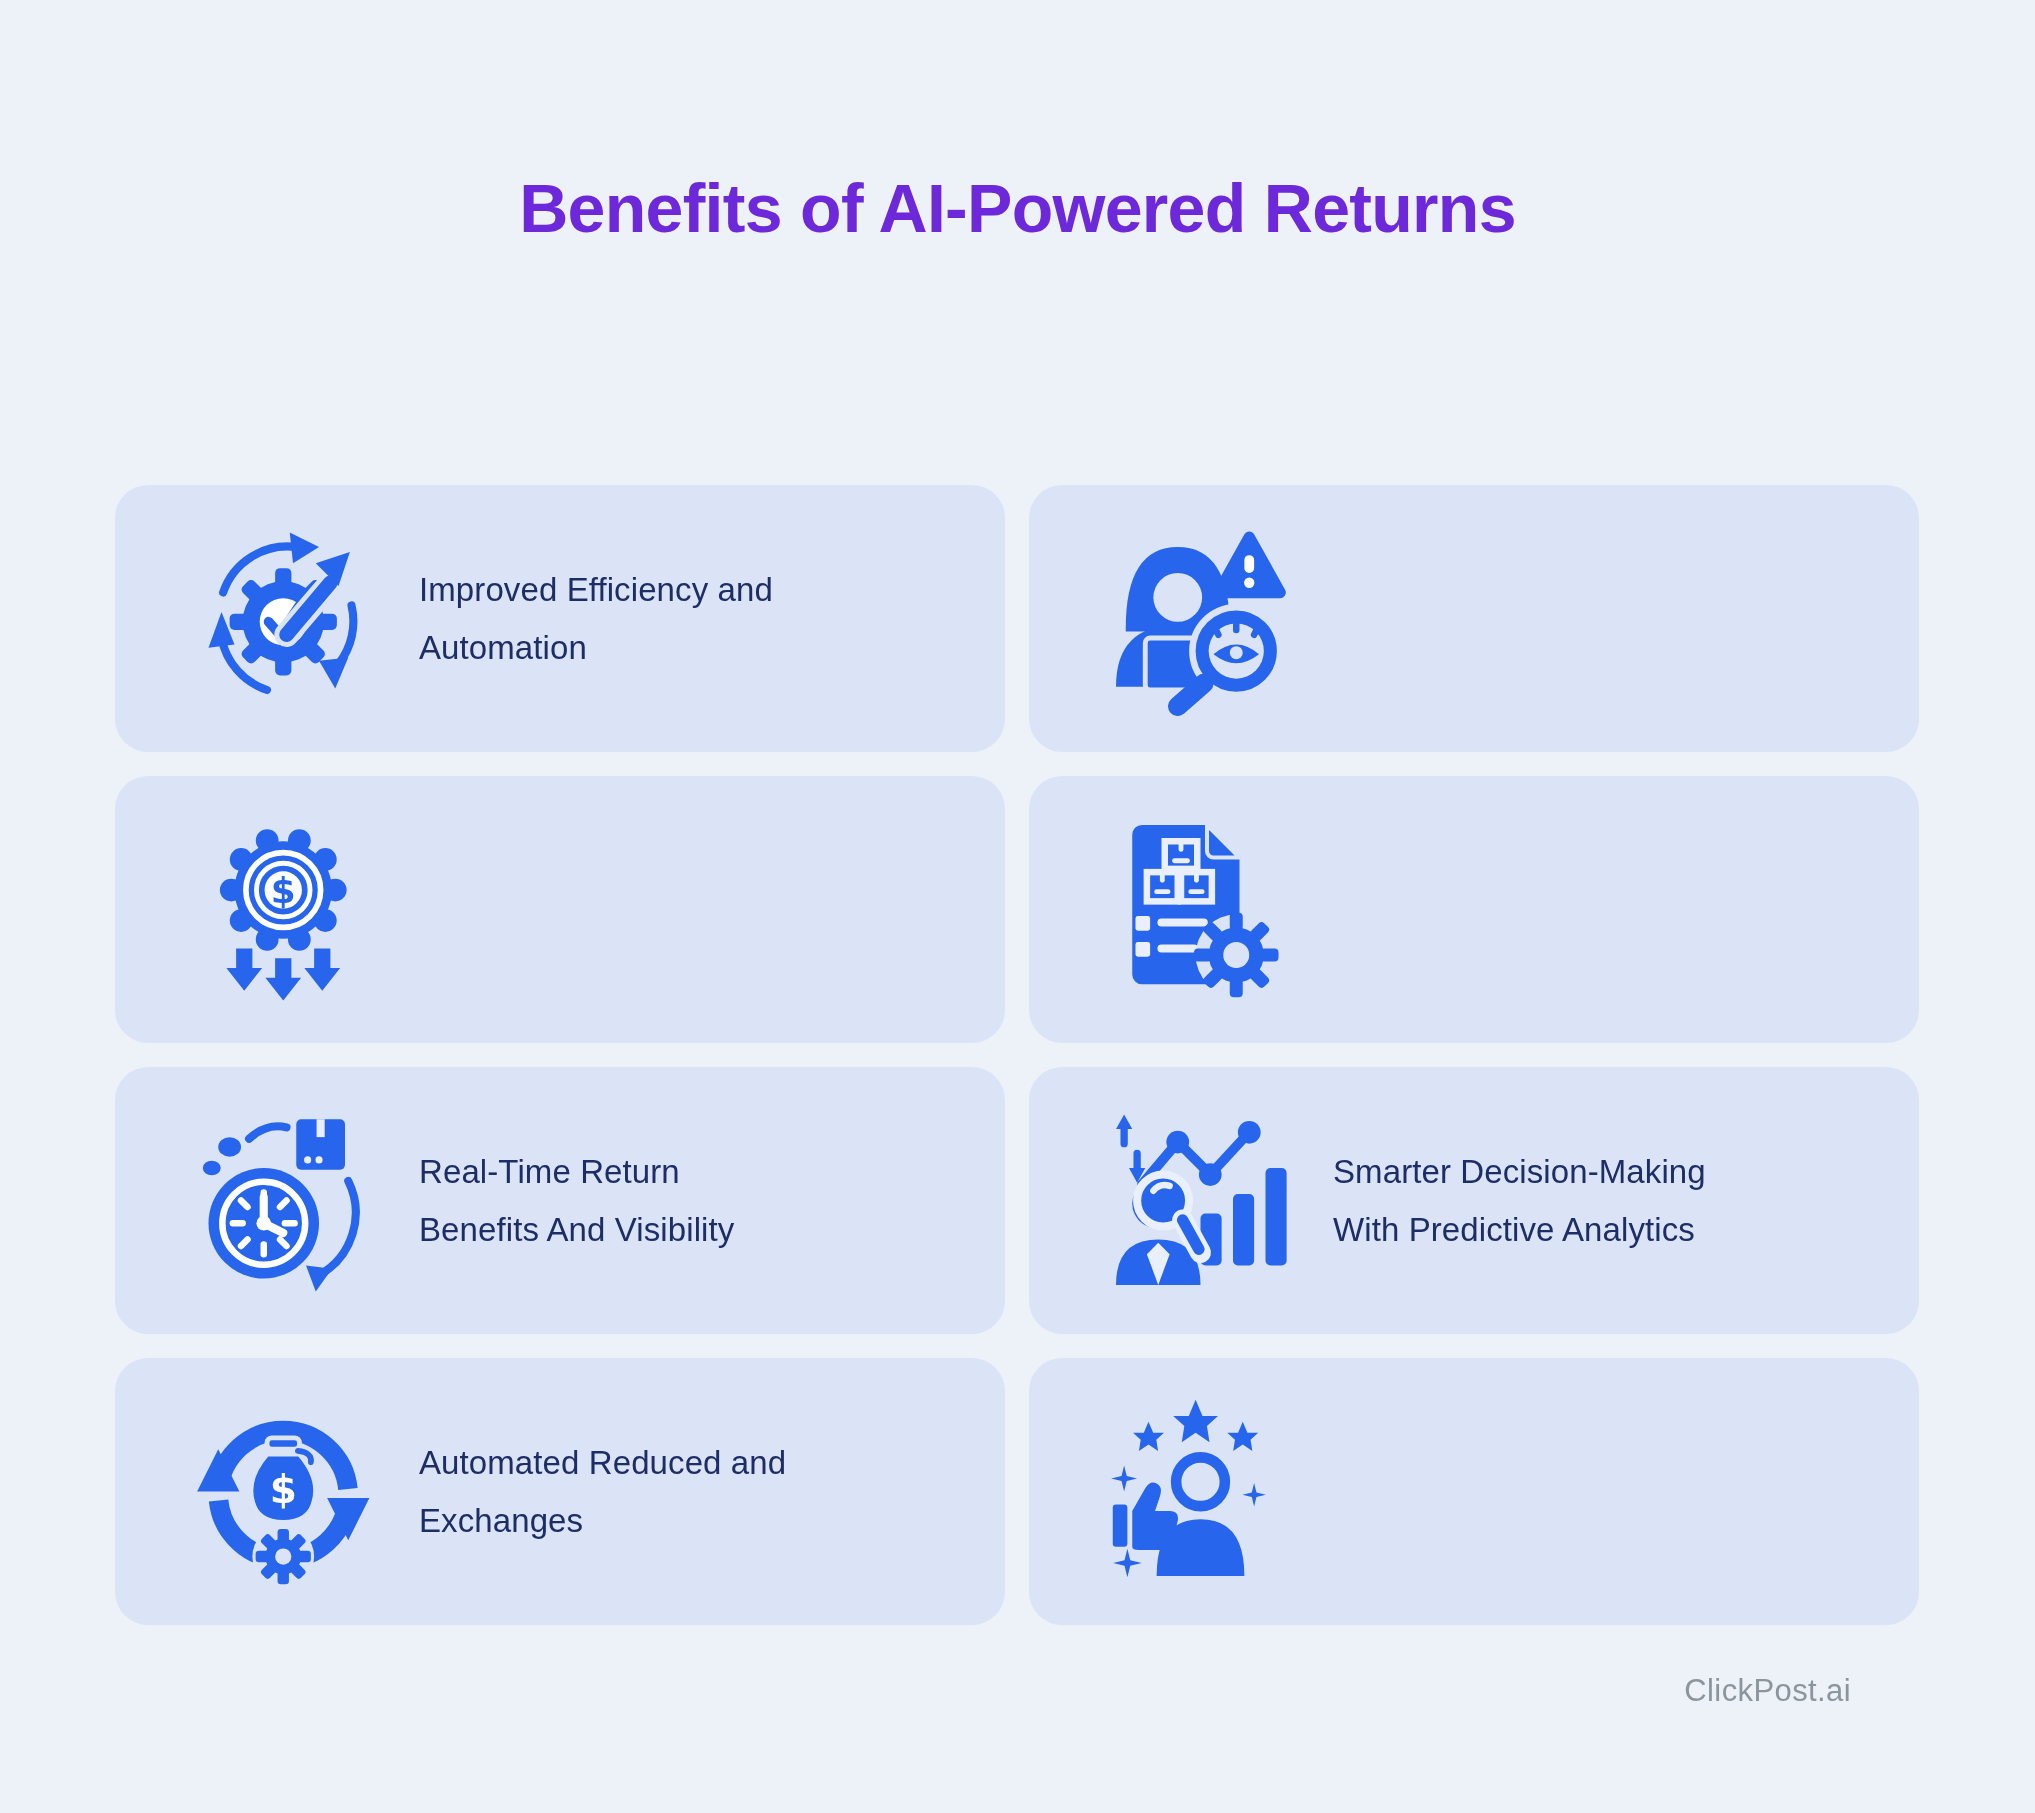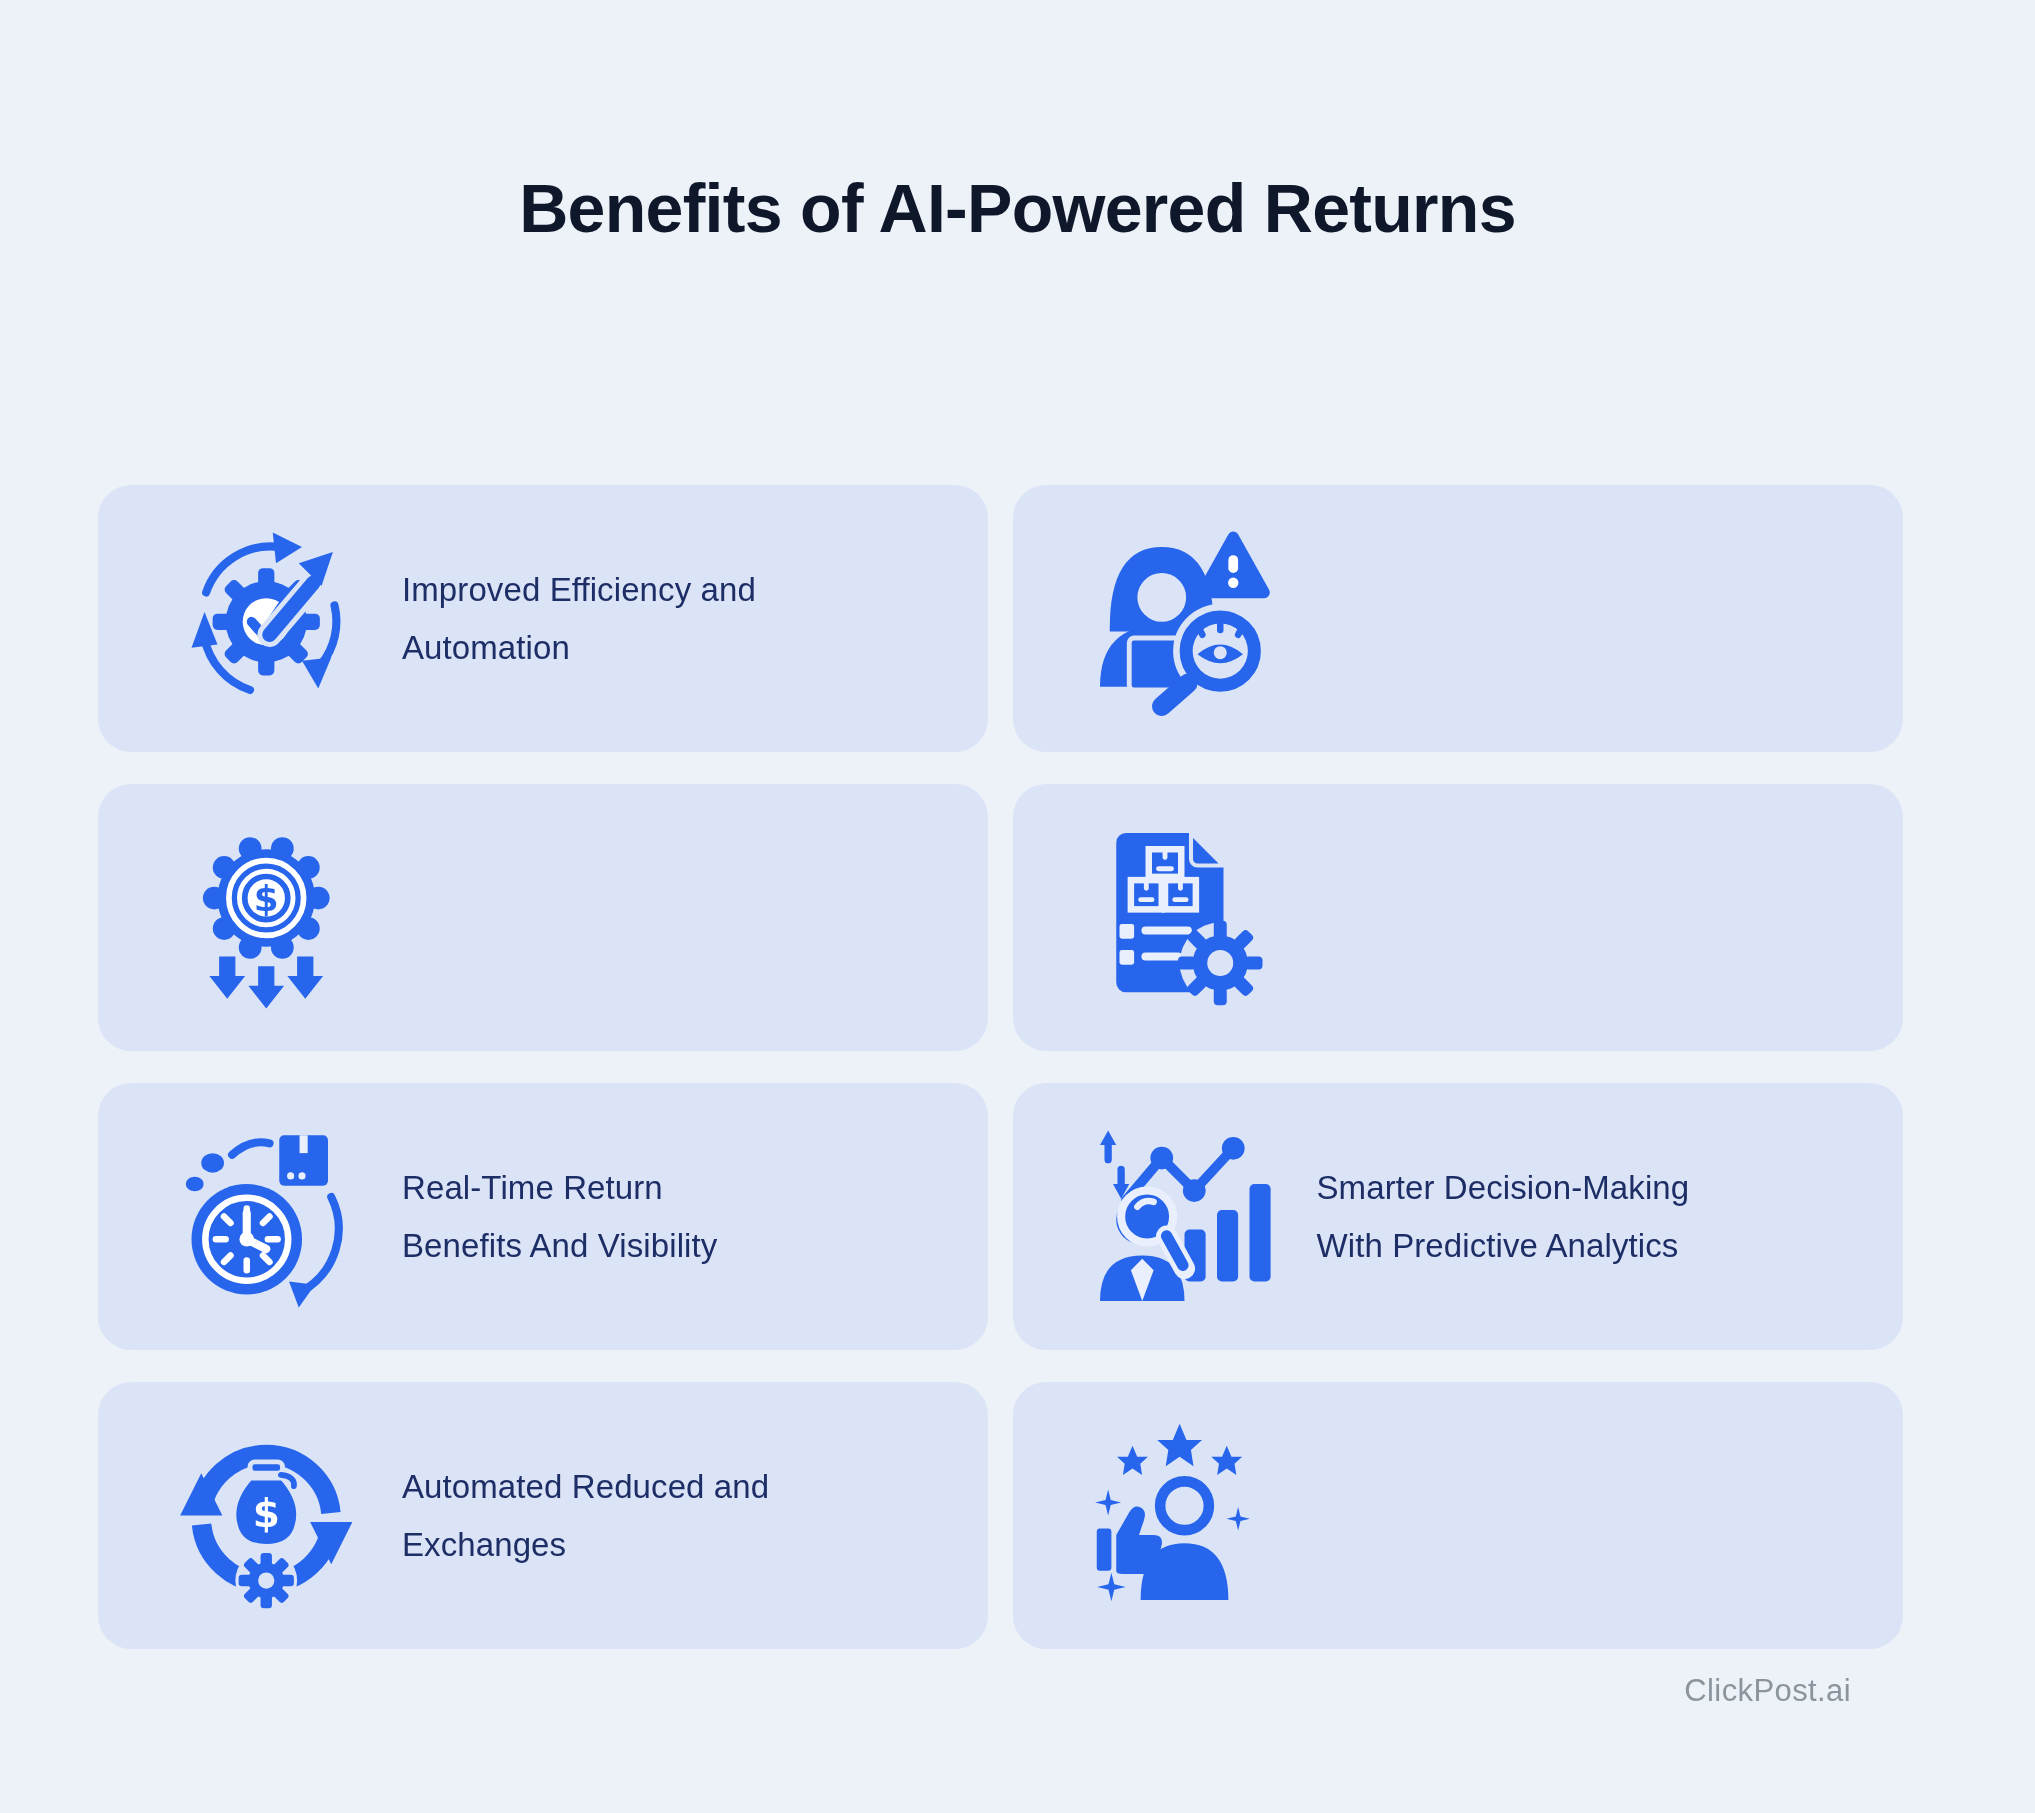--- a/index.html
+++ b/index.html
@@ -6,34 +6,35 @@
   .page{
     position:relative;
     width:2035px;height:1813px;
     background:#EDF1F8;
     font-family:"Liberation Sans", sans-serif;
     overflow:hidden;
   }
   .header{
     padding-top:160px;
     text-align:center;
-    color:#0f172a;
+    color:#6d28d9;
     font-weight:700;
     font-size:68px;
     line-height:1.44;
     letter-spacing:-0.7px;
   }
   .grid{
     position:absolute;
-    left:98px;top:485px;
+    left:115px;top:485px;
     width:1804px;
     display:grid;
     grid-template-columns:890px 890px;
     column-gap:24.5px;
     row-gap:32px;
+    gap:24px;
   }
   .card{
     height:267px;
     background:#DBE4F6;
     border-radius:33px;
     display:flex;
     align-items:center;
   }
   .icon{
     width:195px;height:195px;

